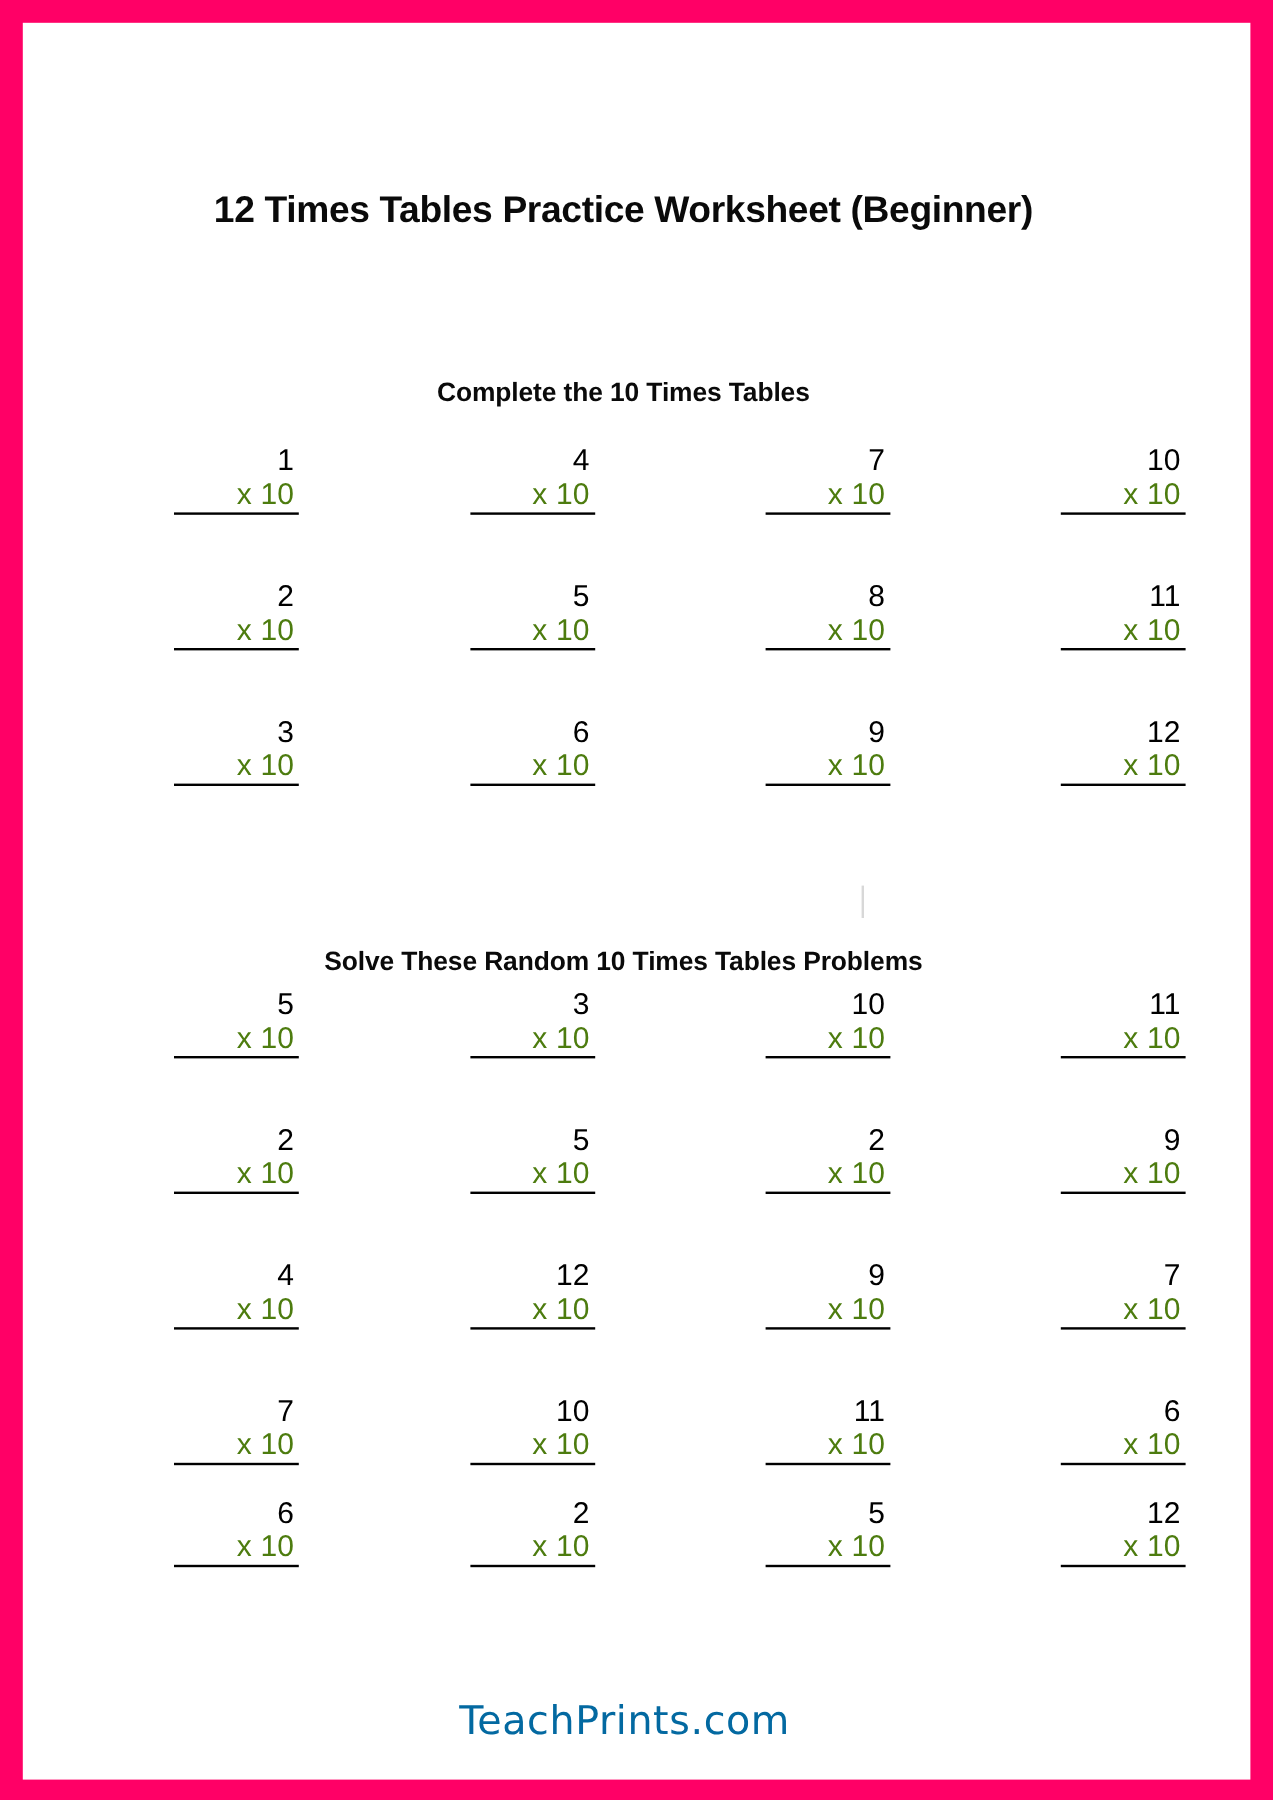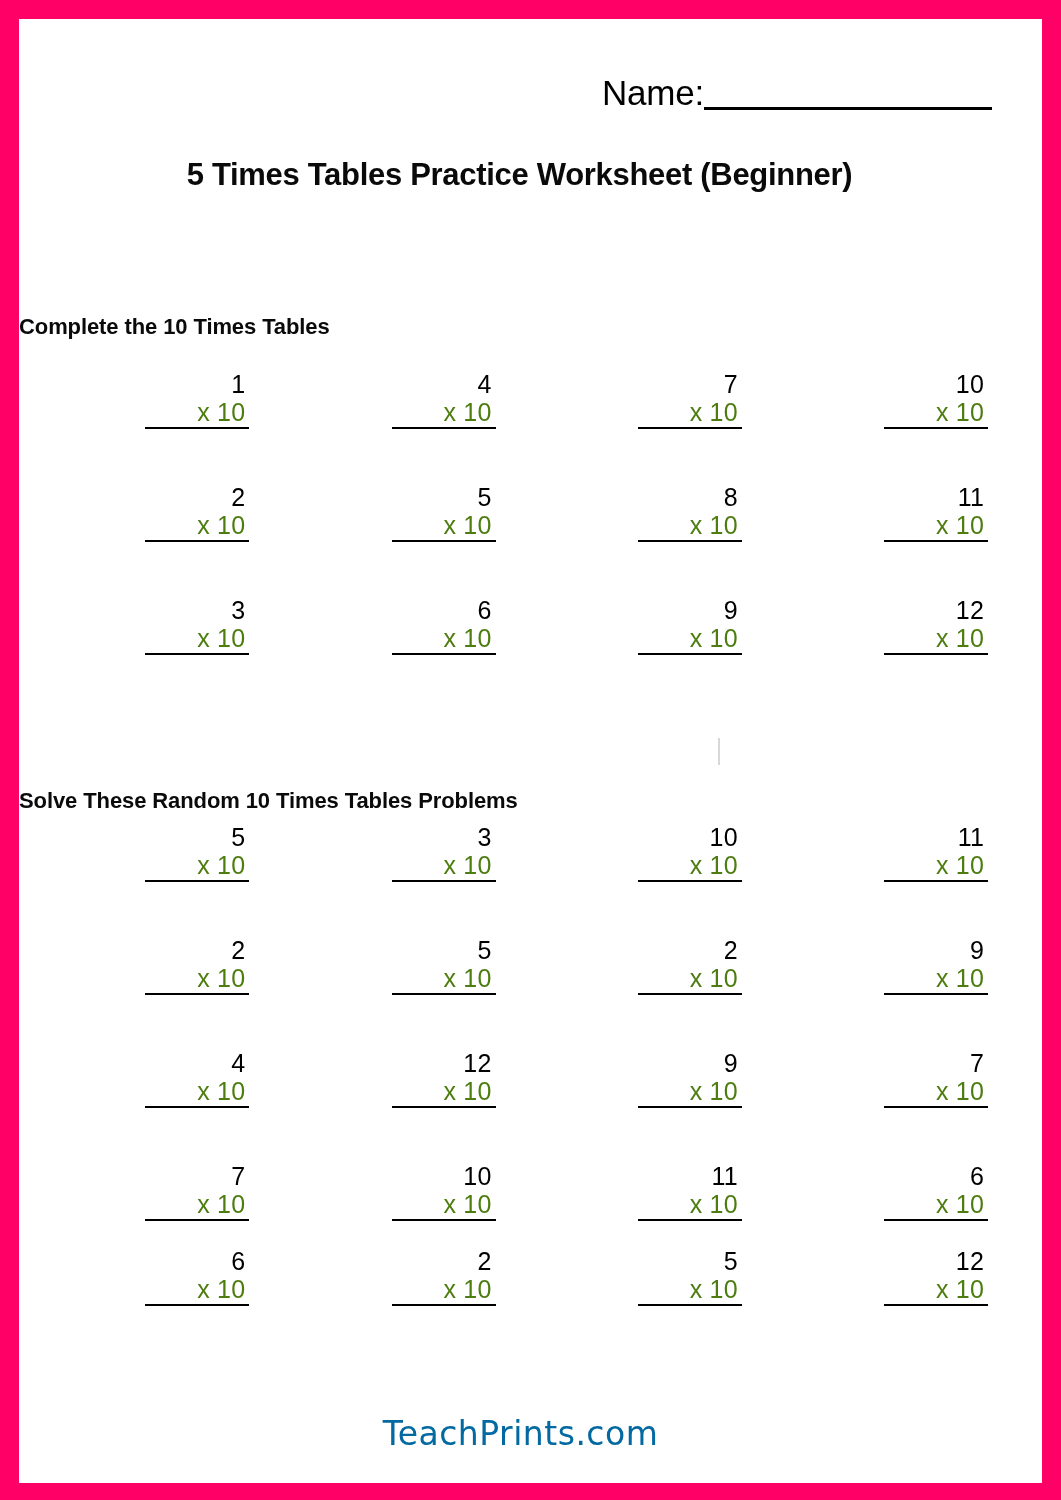--- a/index.html
+++ b/index.html
@@ -67,21 +67,21 @@
     color: #0a0a0a;
     letter-spacing: -0.3px;
     padding-right: 22px;
   }
 
   
   .section-heading {
     position: absolute;
     left: 0;
     right: 0;
-    text-align: left;
+    text-align: center;
     font-size: 22px;
     font-weight: bold;
     color: #0a0a0a;
     letter-spacing: -0.1px;
     padding-right: 22px;
   }
   #section-1-heading { top: 295px; }
   #section-2-heading { top: 769px; }
 
   
@@ -158,26 +158,22 @@
     padding-right: 20px;
     font-family: "DejaVu Sans", sans-serif;
   }
 </style>
 </head>
 <body>
 
 <div id="worksheet-frame">
   <div id="page-sheet">
 
-    <div id="name-row">
-      <span id="name-label">Name:</span>
-      <span id="name-blank"></span>
-    </div>
-
-    <div id="worksheet-title">5 Times Tables Practice Worksheet (Beginner)</div>
+
+    <div id="worksheet-title">12 Times Tables Practice Worksheet (Beginner)</div>
 
     <div id="section-1-heading" class="section-heading">Complete the 10 Times Tables</div>
 
     <div id="section-1-grid" class="problem-grid">
 
       <div class="problem row-1">
           <div class="problem-inner">
         <div class="operand-top">1</div>
         <div class="operand-bottom">x 10</div>
         <div class="answer-rule"></div>

